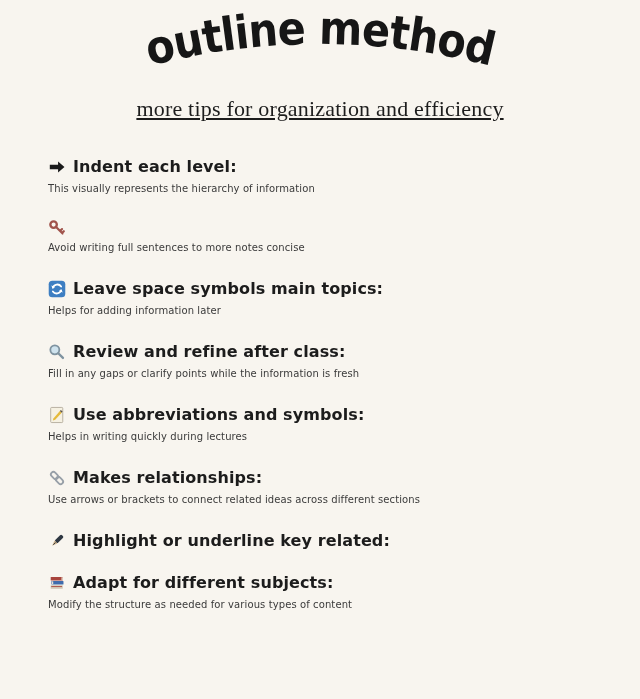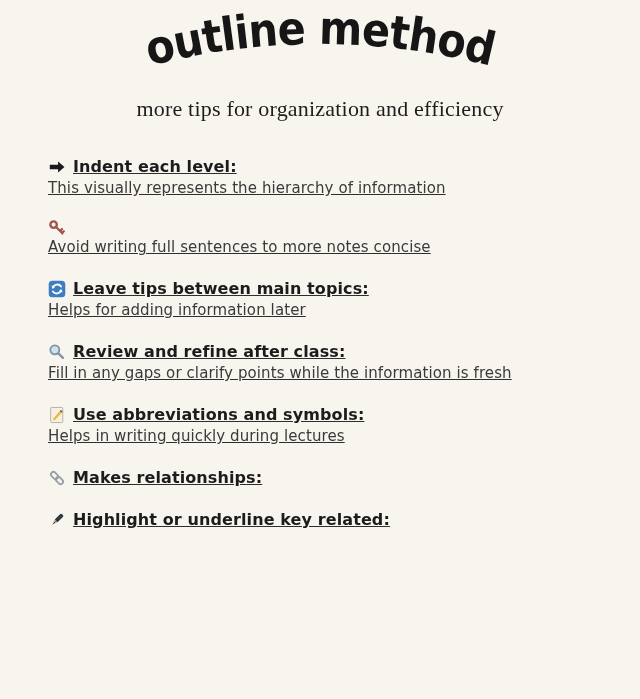--- a/index.html
+++ b/index.html
@@ -27,24 +27,24 @@
     font-size: 46px;
     letter-spacing: -1px;
     fill: #161616;
   }
   .subtitle {
     font-family: "Liberation Serif", "DejaVu Serif", serif;
     font-size: 22px;
     color: #1d1d1d;
     margin-top: -16px;
     letter-spacing: 0.2px;
+    text-decoration: underline;
   }
   .tips {
     padding: 34px 48px 0 48px;
-    text-decoration: underline;
   }
   .tip {
     margin-bottom: 20px;
   }
   .tip-heading {
     display: flex;
     align-items: center;
     font-weight: bold;
     font-size: 16px;
     line-height: 22px;
@@ -53,21 +53,21 @@
   }
   .tip-icon {
     display: inline-flex;
     width: 18px;
     height: 18px;
     margin-right: 7px;
     flex: 0 0 auto;
   }
   .tip-icon svg { width: 18px; height: 18px; }
   .tip-desc {
-    font-size: 15px;
+    font-size: 10px;
     line-height: 21px;
     color: #3a3a3a;
     letter-spacing: 0.1px;
   }
 </style>
 </head>
 <body>
 
 <div class="header">
   <svg class="title-svg" width="640" height="112" viewBox="0 0 640 112">
@@ -112,21 +112,21 @@
     <div class="tip-heading">
       <span class="tip-icon">
           <svg viewBox="0 0 20 20">
             <rect x="0.8" y="0.8" width="18.4" height="18.4" rx="4" fill="#3d7ec2"></rect>
             <path d="M14.6 7.2A5.2 5.2 0 0 0 5.4 8.6" fill="none" stroke="#fff" stroke-width="2" stroke-linecap="round"></path>
             <path d="M5.4 12.8a5.2 5.2 0 0 0 9.2-1.4" fill="none" stroke="#fff" stroke-width="2" stroke-linecap="round"></path>
             <path d="M3.6 6.2l1.6 3 3-1.4z" fill="#fff"></path>
             <path d="M16.4 13.8l-1.6-3-3 1.4z" fill="#fff"></path>
           </svg>
         </span>
-      <span>Leave tips between main topics:</span>
+      <span>Leave space symbols main topics:</span>
     </div>
     <div class="tip-desc">Helps for adding information later</div>
   </div>
 
   <div class="tip">
     <div class="tip-heading">
       <span class="tip-icon">
           <svg viewBox="0 0 20 20">
             <circle cx="7.6" cy="7.6" r="5" fill="#cfe3ee" stroke="#7f93a0" stroke-width="2"></circle>
             <path d="M11.4 11.4l5.2 5.2" stroke="#7f93a0" stroke-width="2.6" stroke-linecap="round"></path>
@@ -156,30 +156,47 @@
       <span class="tip-icon">
           <svg viewBox="0 0 20 20">
             <g transform="rotate(45 10 10)" fill="none" stroke="#98a0a8" stroke-width="2">
               <rect x="1.6" y="7.2" width="9" height="5.6" rx="2.8"></rect>
               <rect x="9.4" y="7.2" width="9" height="5.6" rx="2.8"></rect>
             </g>
           </svg>
         </span>
       <span>Makes relationships:</span>
     </div>
+    <div class="tip-desc">Use arrows or brackets to connect related ideas across different sections</div>
   </div>
 
   <div class="tip">
     <div class="tip-heading">
       <span class="tip-icon">
           <svg viewBox="0 0 20 20">
             <g transform="rotate(45 10 10)">
               <rect x="7.8" y="1.4" width="4.4" height="10.4" rx="1.6" fill="#2e3742"></rect>
               <path d="M7.8 11.6h4.4L10 17.6z" fill="#cbb089"></path>
               <path d="M10 12.4v3.4" stroke="#2e3742" stroke-width="1"></path>
             </g>
           </svg>
         </span>
       <span>Highlight or underline key related:</span>
     </div>
   </div>
 
+  <div class="tip">
+    <div class="tip-heading">
+      <span class="tip-icon">
+          <svg viewBox="0 0 20 20">
+            <rect x="3" y="3.2" width="13.4" height="4" rx="0.6" fill="#a8443c"></rect>
+            <rect x="15" y="3.6" width="1.4" height="3.2" fill="#e9e2d2"></rect>
+            <rect x="3.8" y="7.8" width="13.4" height="4" rx="0.6" fill="#3f6cad"></rect>
+            <rect x="4.4" y="8.2" width="1.4" height="3.2" fill="#e9e2d2"></rect>
+            <rect x="3" y="12.4" width="13.4" height="4" rx="0.6" fill="#cfc6b4"></rect>
+            <rect x="3.6" y="13.4" width="12" height="0.9" fill="#a8443c"></rect>
+          </svg>
+        </span>
+      <span>Adapt for different subjects:</span>
+    </div>
+    <div class="tip-desc">Modify the structure as needed for various types of content</div>
+  </div>
 </div>
 
 </body></html>

